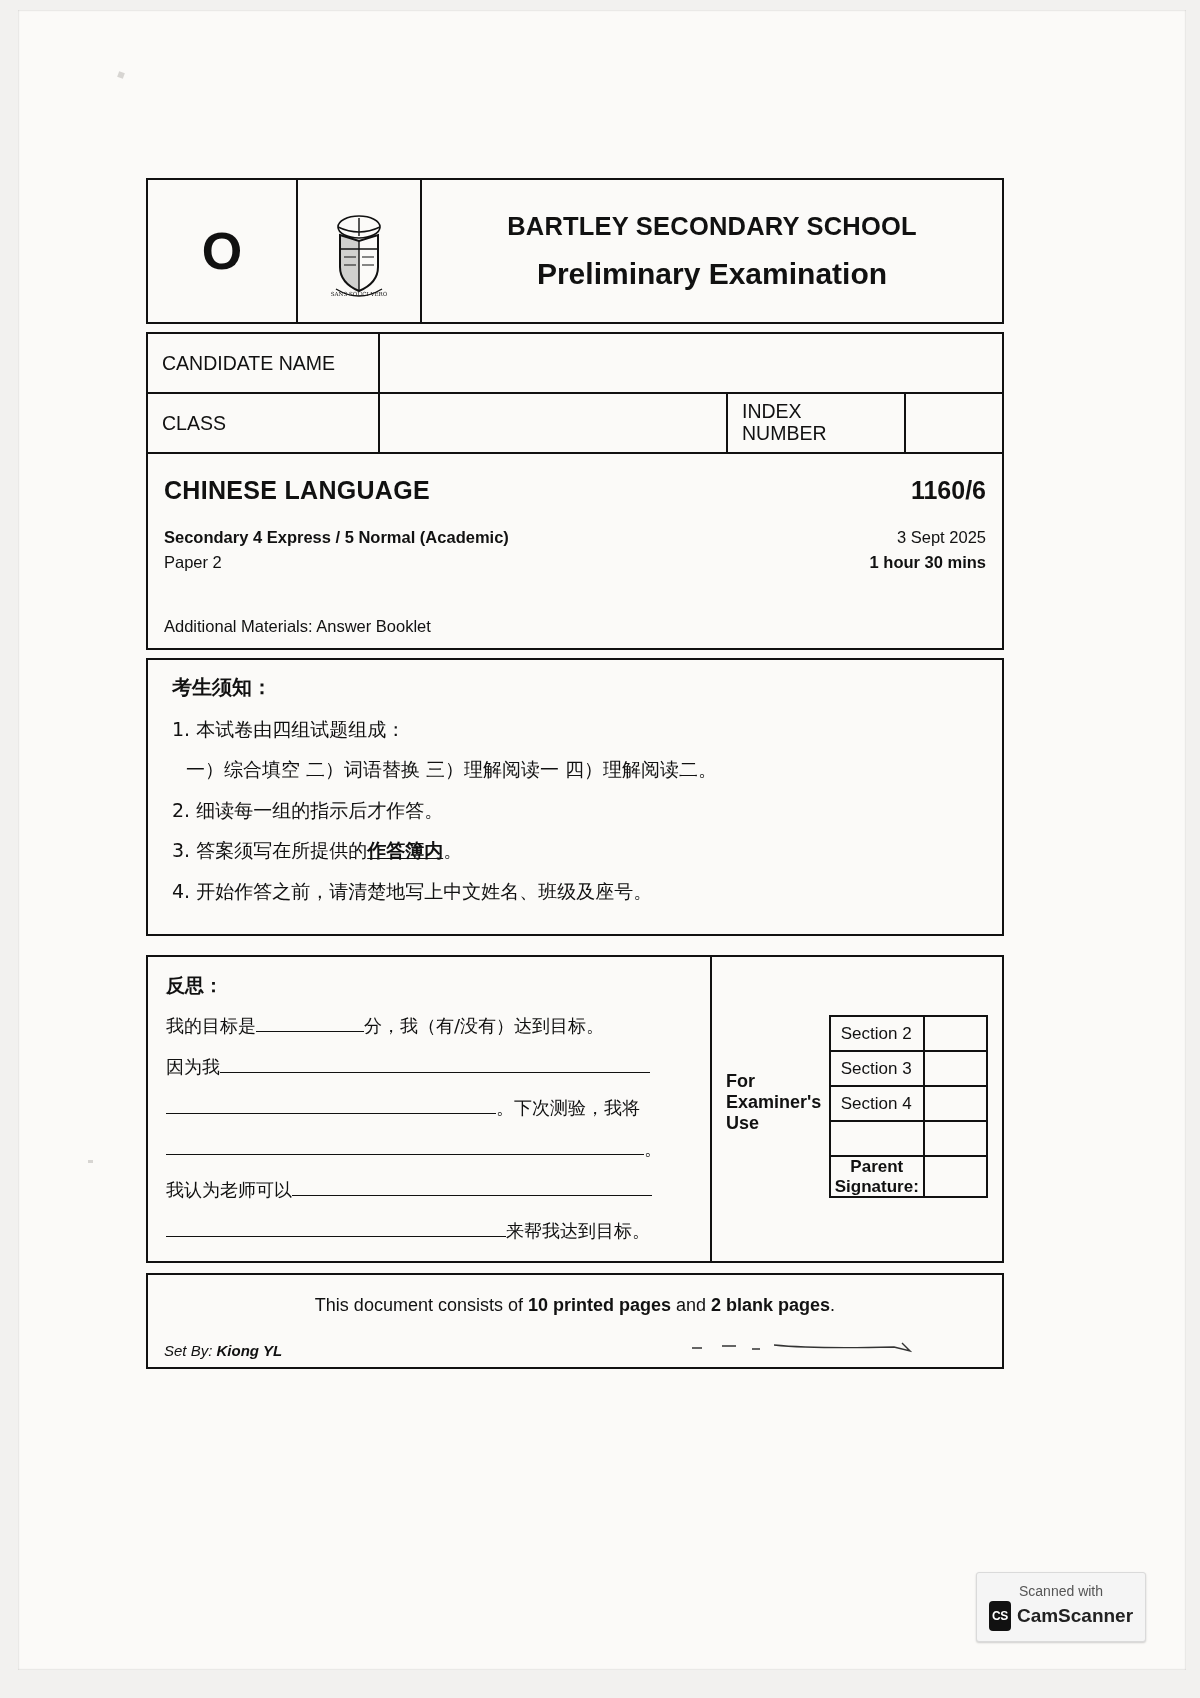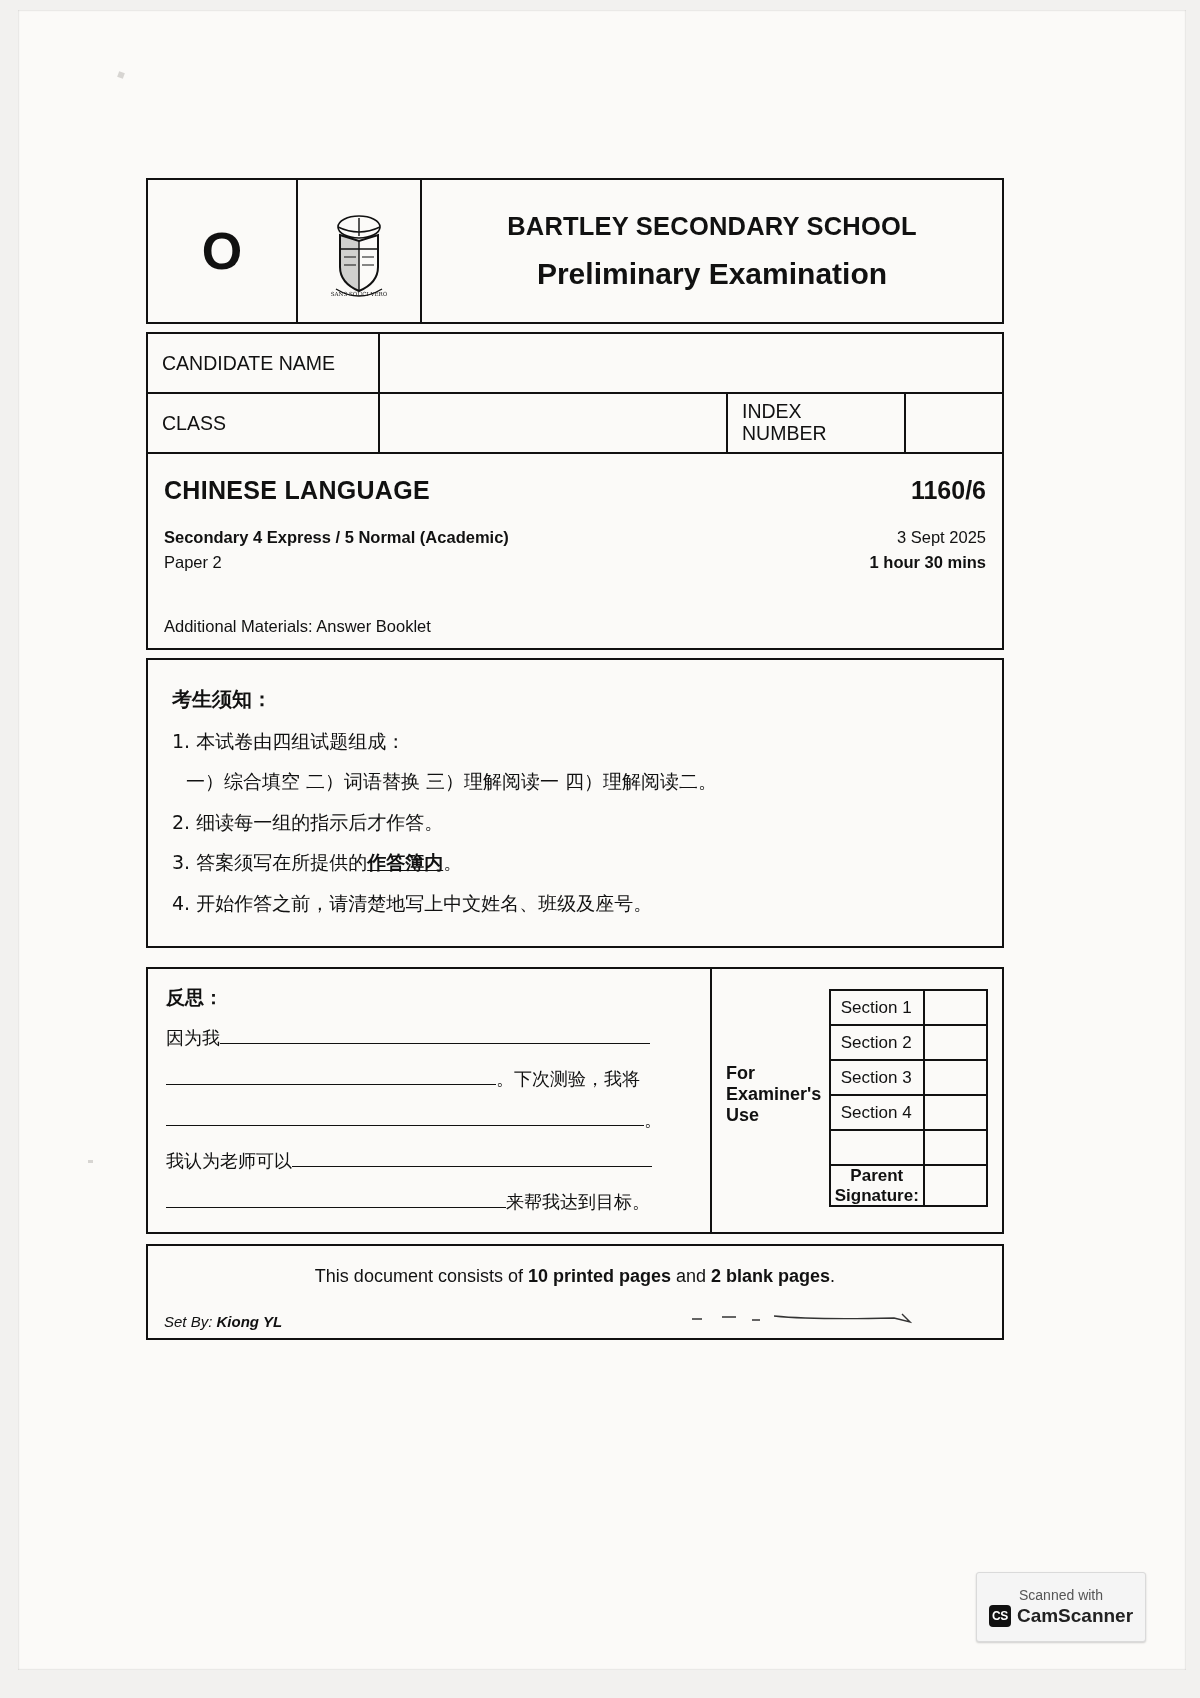--- a/index.html
+++ b/index.html
@@ -155,21 +155,21 @@
   .subj-materials {
     margin-top: 42px;
     font-size: 16.5px;
     color: #111;
   }
 
   
   .instr {
     margin-top: 8px;
     border: 2.5px solid #111;
-    padding: 26px 24px 14px 24px;
+    padding: 14px 24px 14px 24px;
     box-sizing: border-box;
     font-family: "DejaVu Sans", sans-serif;
   }
   .instr-title {
     font-size: 20px;
     font-weight: bold;
     color: #111;
     margin-bottom: 16px;
   }
   .instr-line {
@@ -300,21 +300,21 @@
   .cam-top {
     font-size: 14px;
     color: #555;
   }
   .cam-bot {
     display: flex;
     align-items: center;
     gap: 6px;
   }
   .cam-badge {
-    width: 22px; height: 22px;
+    width: 22px; height: 30px;
     background: #111;
     color: #fff;
     border-radius: 4px;
     font-size: 12px;
     font-weight: bold;
     display: flex;
     align-items: center;
     justify-content: center;
     letter-spacing: -0.5px;
   }
@@ -402,20 +402,23 @@
         <div class="instr-line" style="padding-left:14px;">一）综合填空 二）词语替换 三）理解阅读一  四）理解阅读二。</div>
         <div class="instr-line">2. 细读每一组的指示后才作答。</div>
         <div class="instr-line"><span>3. 答案须写在所提供的</span><span class="u-bold">作答簿内</span><span>。</span></div>
         <div class="instr-line">4. 开始作答之前，请清楚地写上中文姓名、班级及座号。</div>
       </div>
 
       <div class="refl-wrap">
         <div class="refl">
           <div class="refl-title">反思：</div>
 
+          <div class="refl-line">
+            <span>我的目标是</span><span class="ln" style="width:108px;"></span><span>分，我（有/没有）达到目标。</span>
+          </div>
 
           <div class="refl-line">
             <span>因为我</span><span class="ln" style="width:430px;"></span>
           </div>
 
           <div class="refl-line">
             <span class="ln" style="width:330px;"></span><span>。下次测验，我将</span>
           </div>
 
           <div class="refl-line">
@@ -428,24 +431,20 @@
 
           <div class="refl-line" style="margin-bottom:0;">
             <span class="ln" style="width:340px;"></span><span>来帮我达到目标。</span>
           </div>
         </div>
 
         <div class="examiner">
           <div class="ex-title">For Examiner's Use</div>
           <table class="ex-table">
             <tbody>
-              <tr>
-                <td>Section 1</td>
-                <td class="val"></td>
-              </tr>
               <tr>
                 <td>Section 2</td>
                 <td class="val"></td>
               </tr>
               <tr>
                 <td>Section 3</td>
                 <td class="val"></td>
               </tr>
               <tr>
                 <td>Section 4</td>

